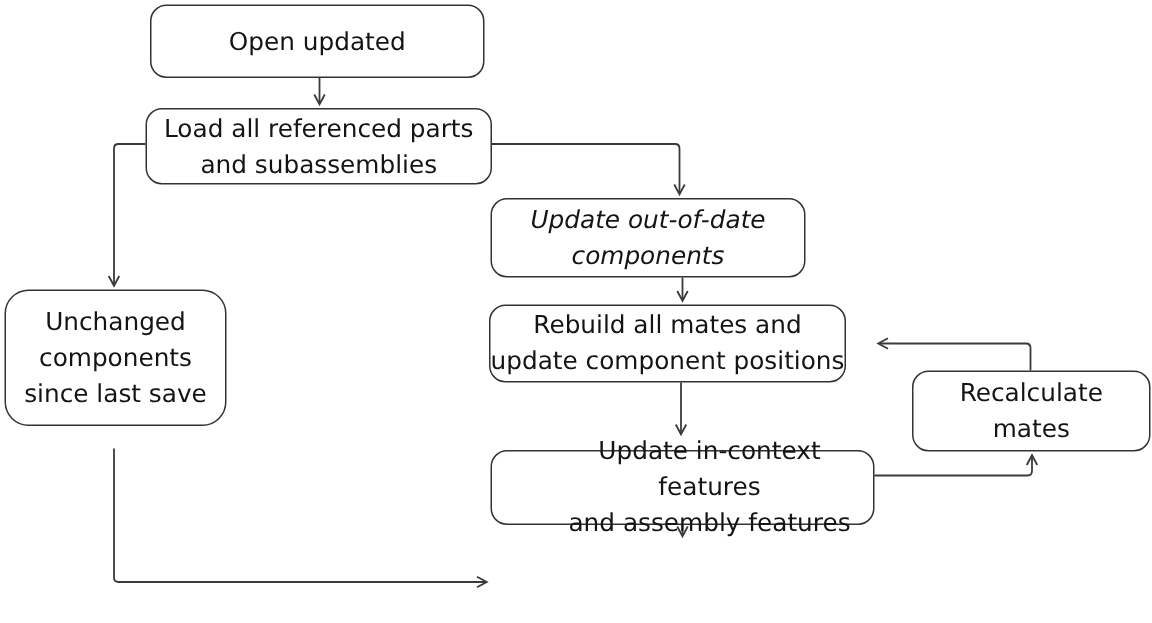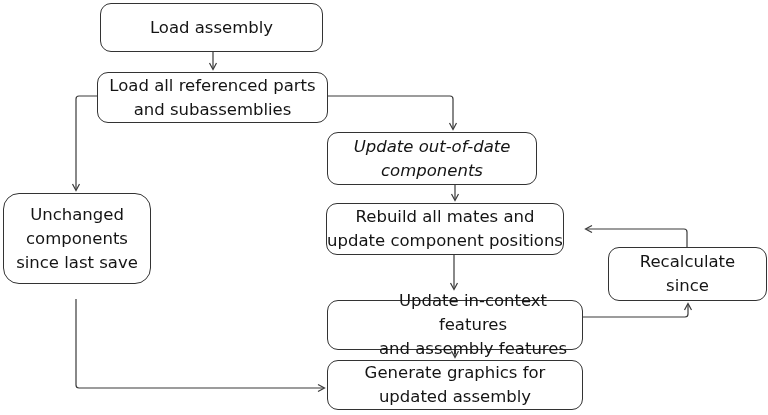--- a/index.html
+++ b/index.html
@@ -66,37 +66,35 @@
     <path d="M328,96 L450,96 Q453,96 453,99 L453,129" marker-end="url(#arrow)"></path>
     <path d="M97,96 L79,96 Q76,96 76,99 L76,190" marker-end="url(#arrow)"></path>
     <path d="M455,185 L455,200" marker-end="url(#arrow)"></path>
     <path d="M454,255 L454,289" marker-end="url(#arrow)"></path>
     <path d="M455,343 L455,357" marker-end="url(#arrow)"></path>
     <path d="M76,299 L76,385 Q76,388 79,388 L324,388" marker-end="url(#arrow)"></path>
     <path d="M583,317 L685,317 Q688,317 688,314 L688,304" marker-end="url(#arrow)"></path>
     <path d="M687,247 L687,232 Q687,229 684,229 L586,229" marker-end="url(#arrow)"></path>
   </svg>
 
-  <div class="node" id="node-open">Load assembly</div>
+  <div class="node" id="node-open">Open updated</div>
 
   <div class="node" id="node-load">Load all referenced parts
 and subassemblies</div>
 
   <div class="node" id="node-update-ood">Update out-of-date
 components</div>
 
   <div class="node" id="node-rebuild">Rebuild all mates and
 update component positions</div>
 
   <div class="node" id="node-recalc">Recalculate
-since</div>
+mates</div>
 
   <div class="node" id="node-features">Update in-context features
 and assembly features</div>
 
-  <div class="node" id="node-generate">Generate graphics for
-updated assembly</div>
 
   <div class="node" id="node-unchanged">Unchanged
 components
 since last save</div>
 
 </div>
 
 </body></html>

